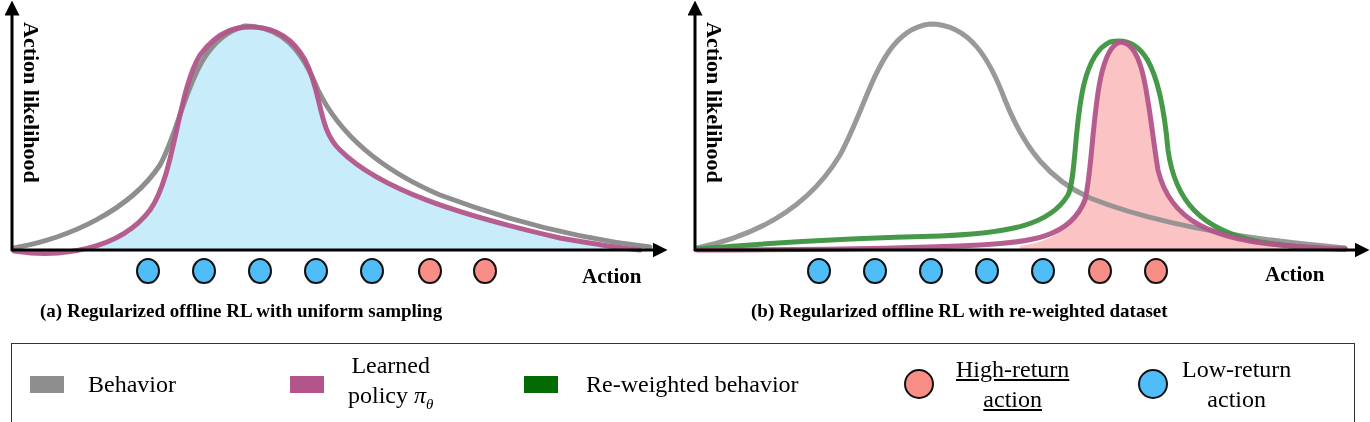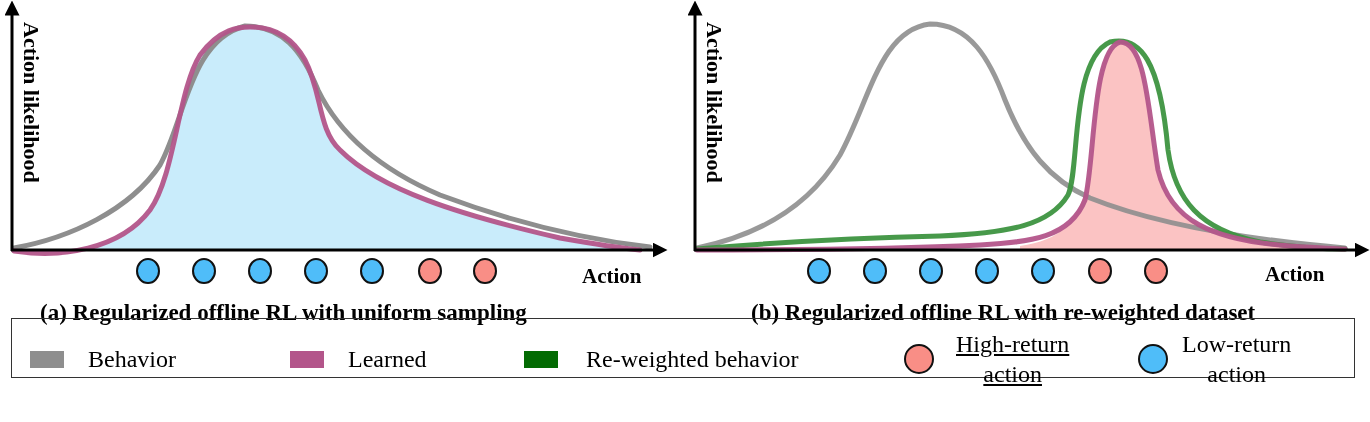--- a/index.html
+++ b/index.html
@@ -1,21 +1,21 @@
 <!DOCTYPE html>
 <html><head>
 <meta charset="utf-8">
 <style>
   html, body { margin:0; padding:0; background:#ffffff; }
   body { width:1370px; height:422px; position:relative; overflow:hidden; font-family:"Liberation Serif", "DejaVu Serif", serif; color:#000; }
   #fig { position:absolute; left:0; top:0; width:1370px; height:422px; }
   .ylabel { position:absolute; font-weight:bold; font-size:22px; white-space:nowrap; transform-origin:0 0; transform:rotate(90deg); }
   .xlabel { position:absolute; font-weight:bold; font-size:21px; }
-  .caption { position:absolute; font-weight:bold; font-size:23px; white-space:nowrap; }
-  .legend { position:absolute; left:11px; top:318px; width:1344px; height:60px; border:1.5px solid #333; box-sizing:border-box; }
+  .caption { position:absolute; font-weight:bold; font-size:19px; white-space:nowrap; }
+  .legend { position:absolute; left:11px; top:343px; width:1344px; height:80px; border:1.5px solid #333; box-sizing:border-box; }
   .leg-item { position:absolute; top:0; height:80px; display:flex; align-items:center; }
   .swatch { width:34px; height:17px; }
   .leg-circle { width:30px; height:30px; border-radius:50%; border:2px solid #111; box-sizing:border-box; }
   .leg-text { font-size:24px; line-height:30px; text-align:center; margin-left:10px; white-space:nowrap; }
   .math { font-style:italic; }
   sub { font-size:15px; }
   sub sub { font-size:10px; }
 </style>
 </head>
 <body>
@@ -87,20 +87,21 @@
     <div class="swatch" style="background:#8e8e8e;"></div>
     <div class="leg-text" style="margin-left:24px;">
       <div>Behavior</div>
     </div>
   </div>
 
   <div class="leg-item" style="left:278px;">
     <div class="swatch" style="background:#b3558a;"></div>
     <div class="leg-text" style="margin-left:24px;">
       <div>Learned</div>
+      <div><span>policy </span><span class="math">π</span><sub class="math">θ</sub></div>
     </div>
   </div>
 
   <div class="leg-item" style="left:512px;">
     <div class="swatch" style="background:#036b03;"></div>
     <div class="leg-text" style="margin-left:28px;">
       <div>Re-weighted behavior</div>
     </div>
   </div>
 

